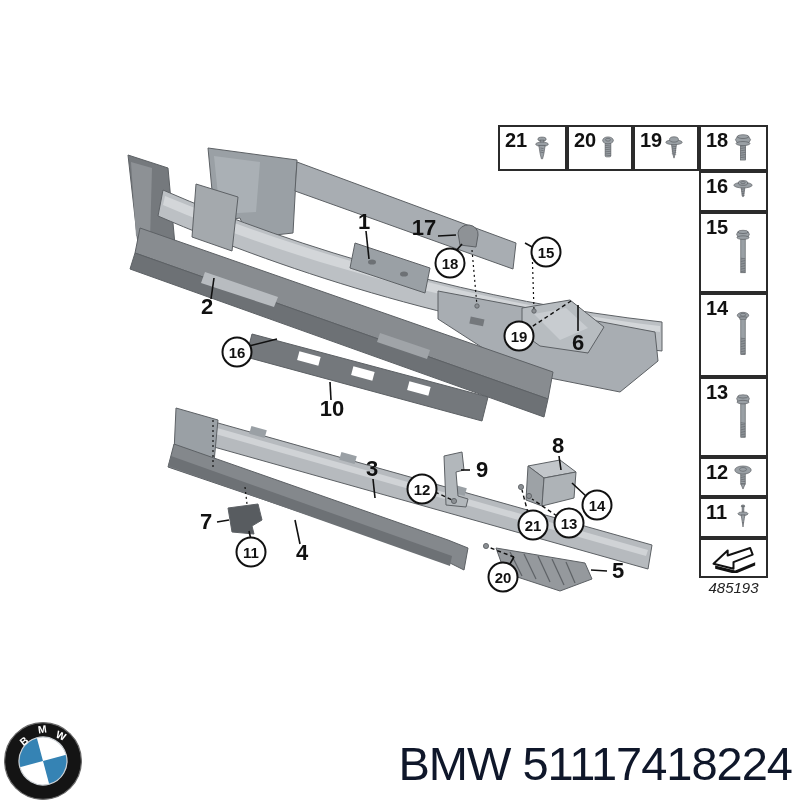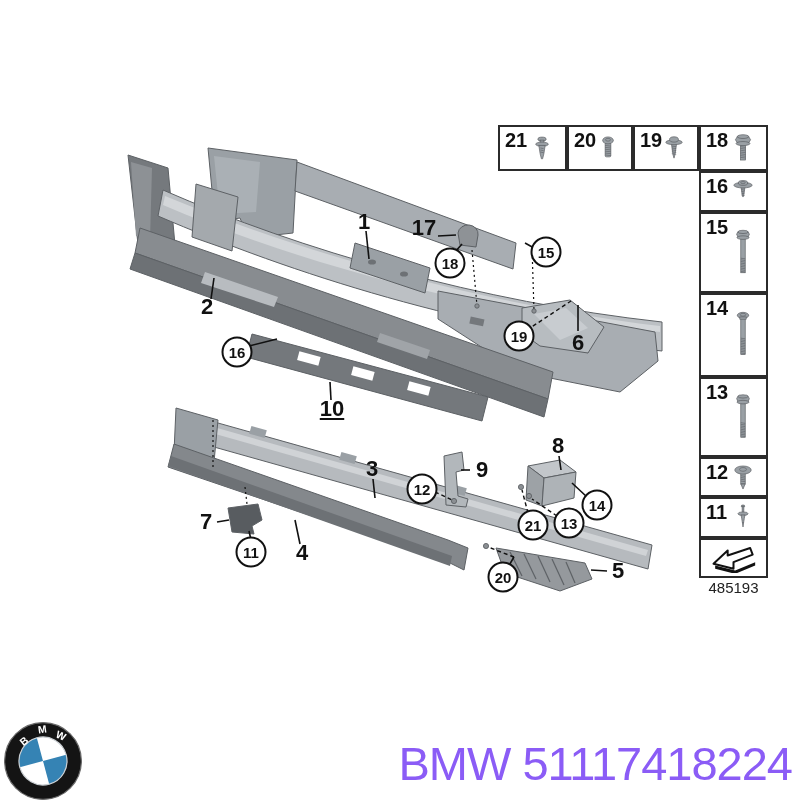--- a/index.html
+++ b/index.html
@@ -9,23 +9,23 @@
   
   .callout{position:absolute;transform:translate(-50%,-50%);color:#111;font-weight:bold;
            font-size:22px;line-height:1;white-space:nowrap;}
   .callout.circled{width:27px;height:27px;border:2px solid #111;border-radius:50%;
            background:#fff;font-size:15px;display:flex;align-items:center;justify-content:center;}
   
   .legend-cell{position:absolute;border:2px solid #2b2b2b;background:#fff;box-sizing:border-box;}
   .legend-num{position:absolute;left:5px;top:2px;font-size:20px;font-weight:bold;color:#111;}
   .legend-icon{position:absolute;right:4px;top:3px;bottom:3px;width:38px;}
   .legend-icon.wide{left:4px;right:4px;width:auto;}
-  .legend-code{position:absolute;text-align:center;font-size:15px;color:#222;}
+  .legend-code{position:absolute;text-align:center;font-size:15px;color:#222;font-style:italic;}
   
-  .part-number{position:absolute;right:8px;top:736px;font-size:47px;color:#8b5cf6;
+  .part-number{position:absolute;right:8px;top:736px;font-size:47px;color:#0f172a;
                letter-spacing:-1px;white-space:nowrap;}
   .roundel{position:absolute;left:3px;top:721px;width:80px;height:80px;}
 </style>
 </head>
 <body>
 
 <div class="page">
 
   <svg id="diagram-svg" viewBox="0 0 800 800">
     <g stroke="#5d6165" stroke-width="1">
@@ -142,21 +142,21 @@
   <div id="callouts">
       <div class="callout" style="left: 364px; top: 222px;">1</div>
       <div class="callout" style="left: 207px; top: 307px;">2</div>
       <div class="callout" style="left: 372px; top: 469px;">3</div>
       <div class="callout" style="left: 302px; top: 553px;">4</div>
       <div class="callout" style="left: 618px; top: 571px;">5</div>
       <div class="callout" style="left: 578px; top: 343px;">6</div>
       <div class="callout" style="left: 206px; top: 522px;">7</div>
       <div class="callout" style="left: 558px; top: 446px;">8</div>
       <div class="callout" style="left: 482px; top: 470px;">9</div>
-      <div class="callout" style="left: 332px; top: 409px; text-decoration: underline;">10</div>
+      <div class="callout" style="left: 332px; top: 409px;">10</div>
       <div class="callout" style="left: 424px; top: 228px;">17</div>
       <div class="callout circled" style="left: 251px; top: 552px;">11</div>
       <div class="callout circled" style="left: 422px; top: 489px;">12</div>
       <div class="callout circled" style="left: 569px; top: 523px;">13</div>
       <div class="callout circled" style="left: 597px; top: 505px;">14</div>
       <div class="callout circled" style="left: 546px; top: 252px;">15</div>
       <div class="callout circled" style="left: 237px; top: 352px;">16</div>
       <div class="callout circled" style="left: 450px; top: 263px;">18</div>
       <div class="callout circled" style="left: 519px; top: 336px;">19</div>
       <div class="callout circled" style="left: 503px; top: 577px;">20</div>

